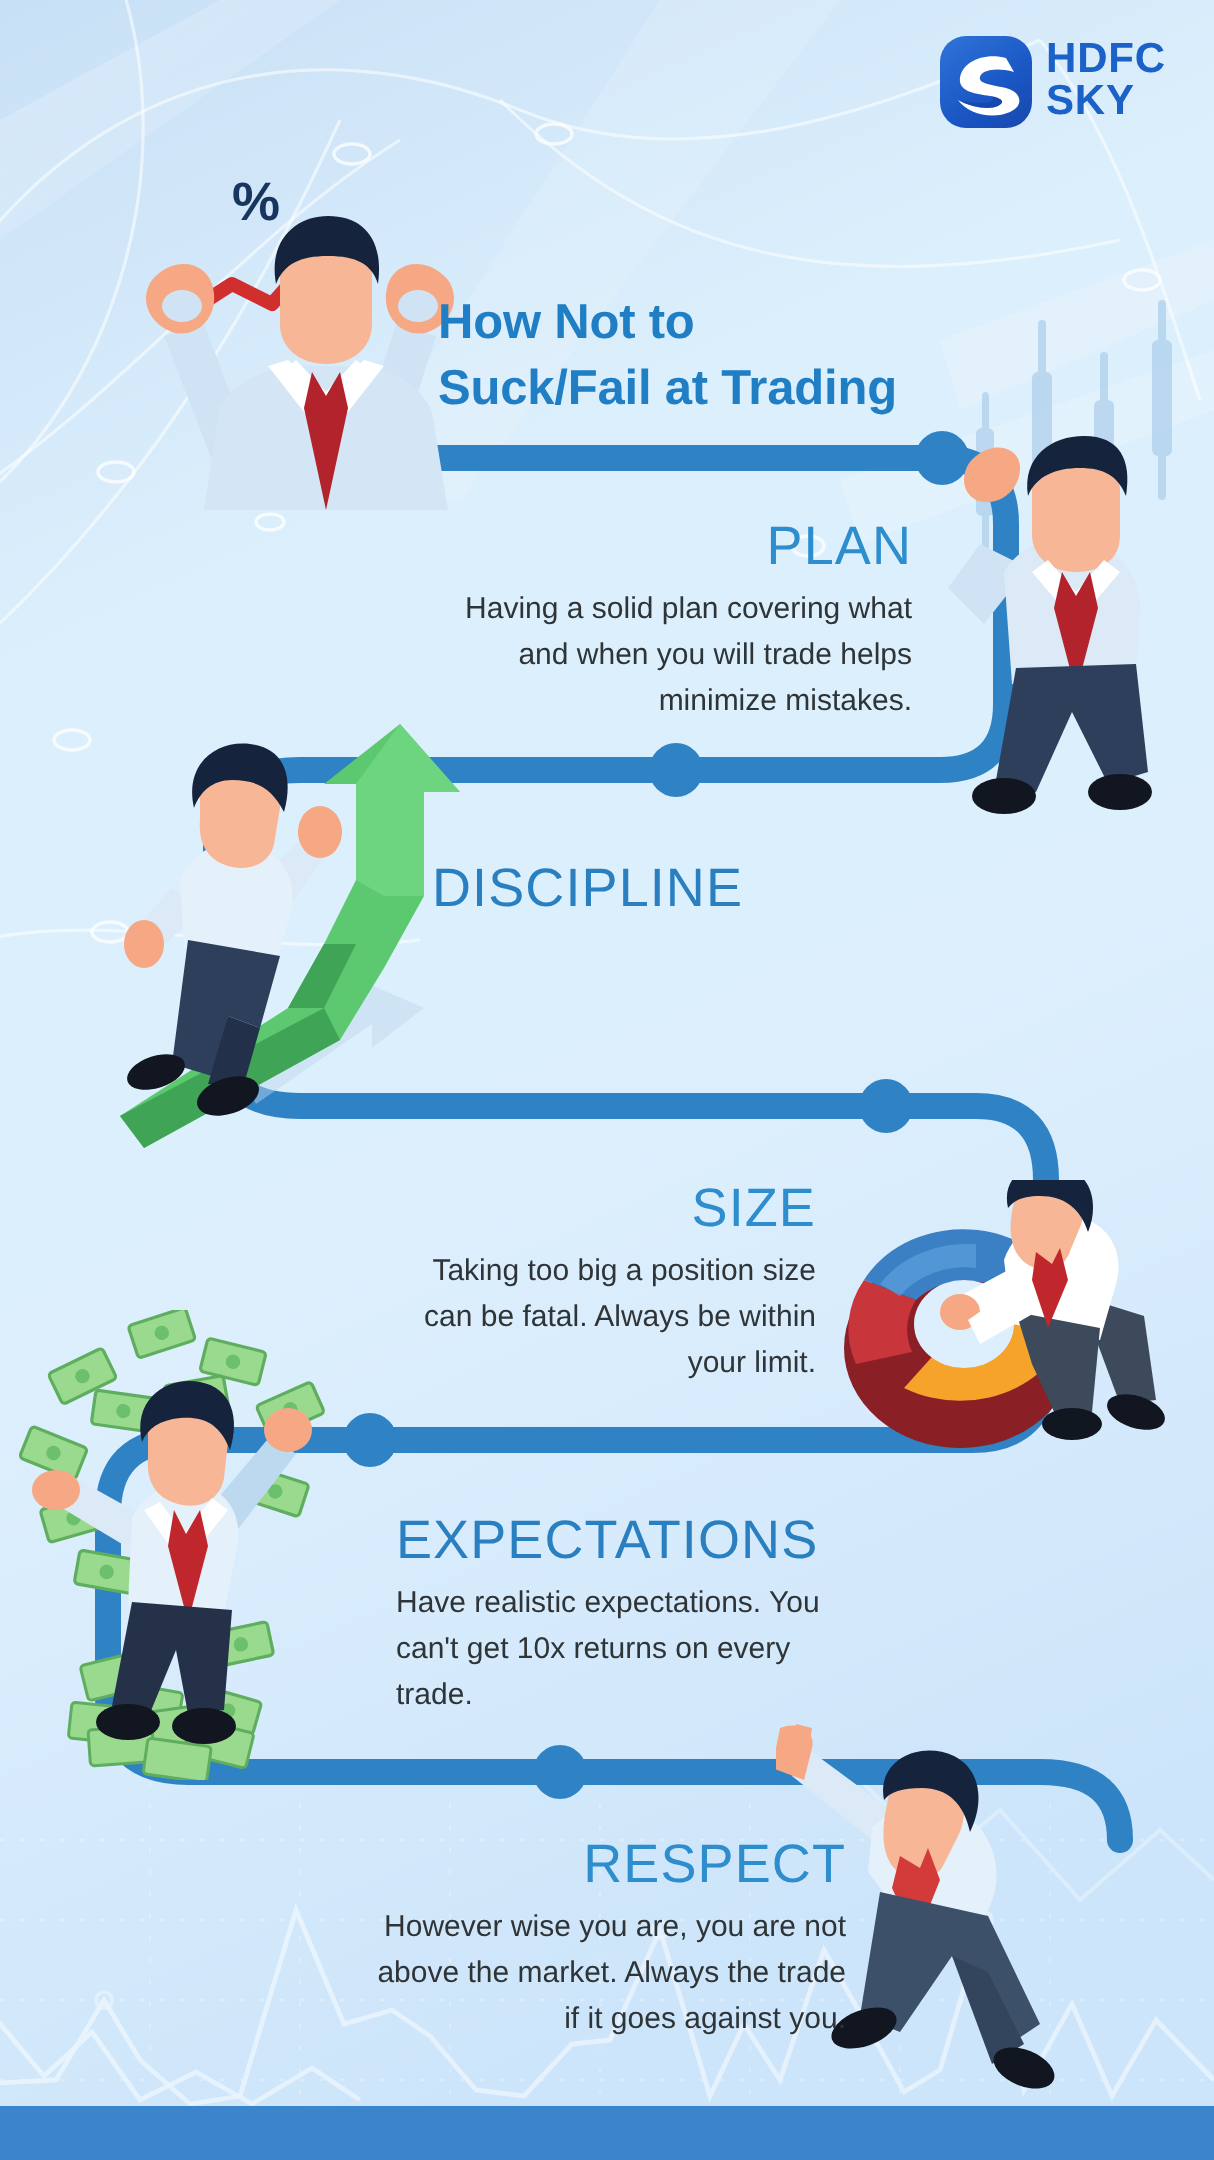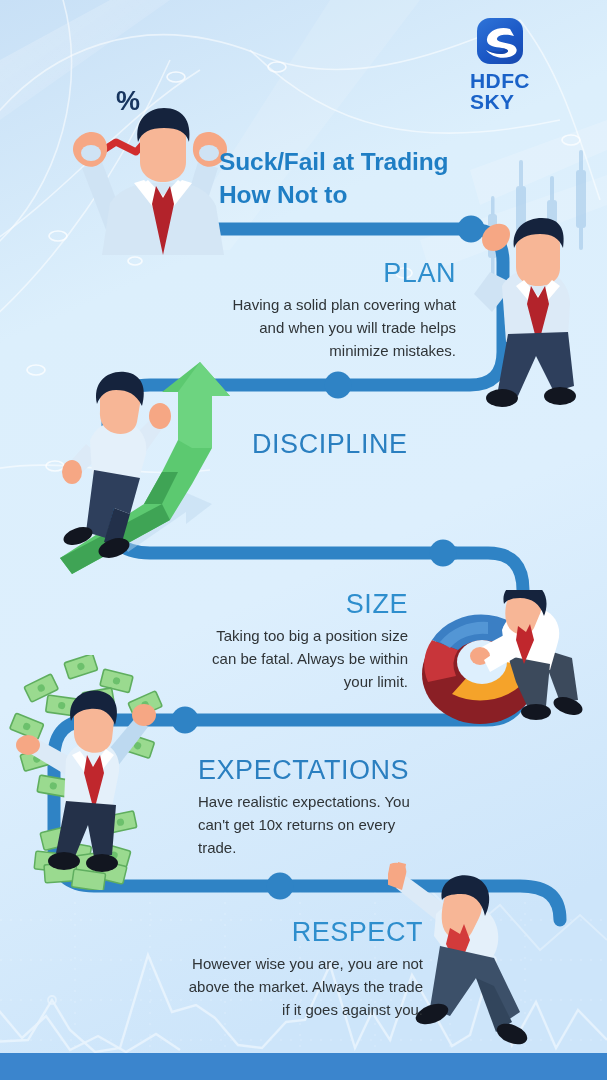--- a/index.html
+++ b/index.html
@@ -13,41 +13,41 @@
   #stage {
     position:absolute; top:0; left:0;
     width:607px; height:1080px;
     background:linear-gradient(170deg,#cbe2f6 0%,#d9ecfb 28%,#dff0fd 55%,#d3e8fa 78%,#cfe6fa 100%);
     overflow:hidden;
   }
   .layer { position:absolute; top:0; left:0; width:607px; height:1080px; }
   .abs { position:absolute; }
 
   
-  #logo { left:470px; top:18px; display:flex; align-items:center; gap:7px;flex-direction:column; }
+  #logo { left:470px; top:18px; display:flex; align-items:center; gap:7px; }
   #logoMark { width:46px; height:46px; border-radius:13px;
     background:linear-gradient(145deg,#2f74d8 0%,#1a56c4 60%,#1848ad 100%);
     position:relative; overflow:hidden; flex:none; }
   #logoWord { font-size:21px; font-weight:700; line-height:0.98;
     color:#1a62c8; letter-spacing:.4px; }
 
   
   #title { left:219px; top:146px; width:270px;
     font-size:24.5px; font-weight:700; line-height:1.33;
     color:#1f7ec4; letter-spacing:-.1px; }
 
   
   .step { position:absolute; }
   .step .head { font-size:27px; letter-spacing:.55px; color:#2f8fce; font-weight:400; }
   .step .body { font-size:15px; line-height:1.53; color:#2f3437; margin-top:5px; }
   .step.r { text-align:right; }
   .step.l { text-align:left; }
 
   #step-plan         { left:212px; top:258px;  width:244px; }
-  #step-discipline   { left:216px; top:429px;  width:272px;margin-left:36px; }
+  #step-discipline   { left:216px; top:429px;  width:272px; }
   #step-size         { left:200px; top:589px;  width:208px; }
   #step-expectations { left:198px; top:755px;  width:232px; }
   #step-respect      { left:160px; top:917px;  width:243px;margin-left:20px; }
 
   #step-plan .head, #step-size .head, #step-respect .head { color:#2e8ecd; }
   #step-discipline .head, #step-expectations .head { color:#2a7fc0; }
 
   
   #bottombar { left:0; bottom:0; width:607px; height:27px; background:#3b85cd; }
 </style>
@@ -415,22 +415,22 @@
         <path d="M9 32 C16 36 25 37 29 35 C33 33 31 31 25 30 C30 33 22 35 9 32 Z" fill="#1340a0" opacity="0.55"></path>
       </svg>
     </div>
     <div id="logoWord">
       <div>HDFC</div>
       <div>SKY</div>
     </div>
   </div>
 
   <div class="abs" id="title">
+    <div>How Not to</div>
     <div>Suck/Fail at Trading</div>
-    <div>How Not to</div>
   </div>
 
   <div class="step r" id="step-plan">
     <div class="head">PLAN</div>
     <div class="body">Having a solid plan covering what and when you will trade helps minimize mistakes.</div>
   </div>
 
   <div class="step l" id="step-discipline">
     <div class="head">DISCIPLINE</div>
   </div>

